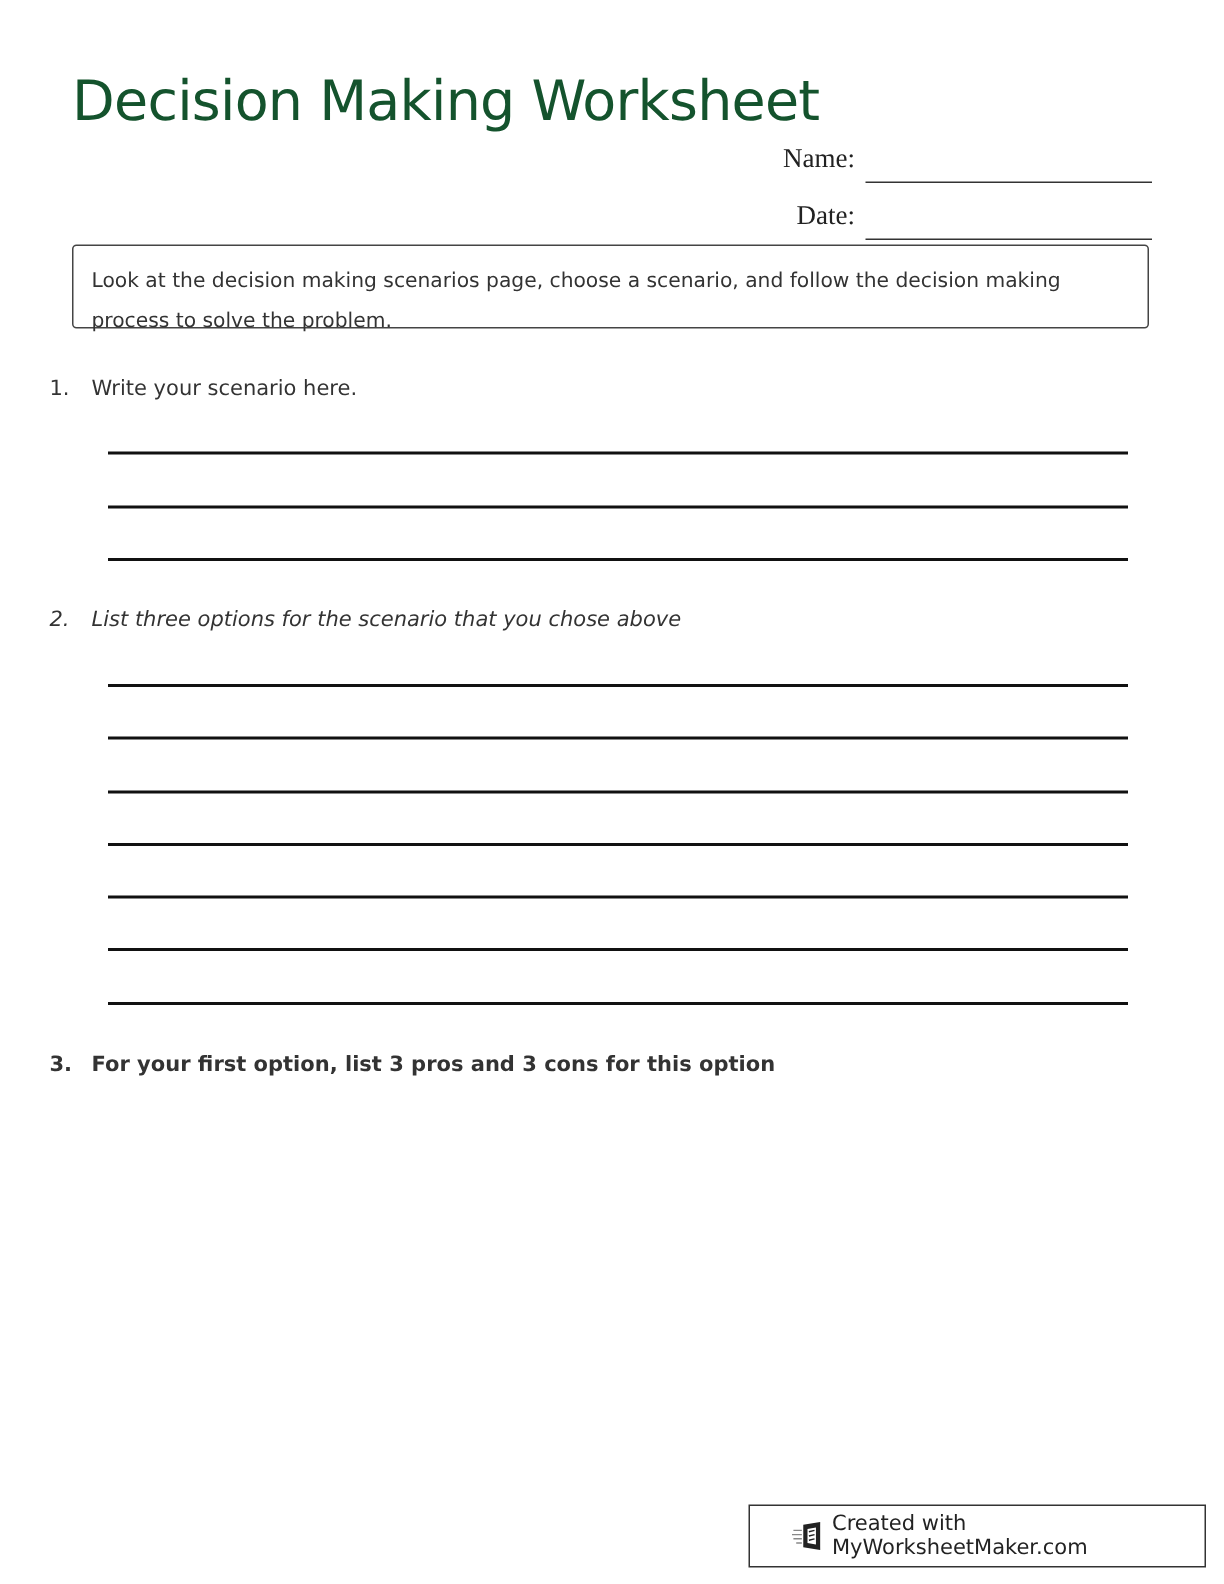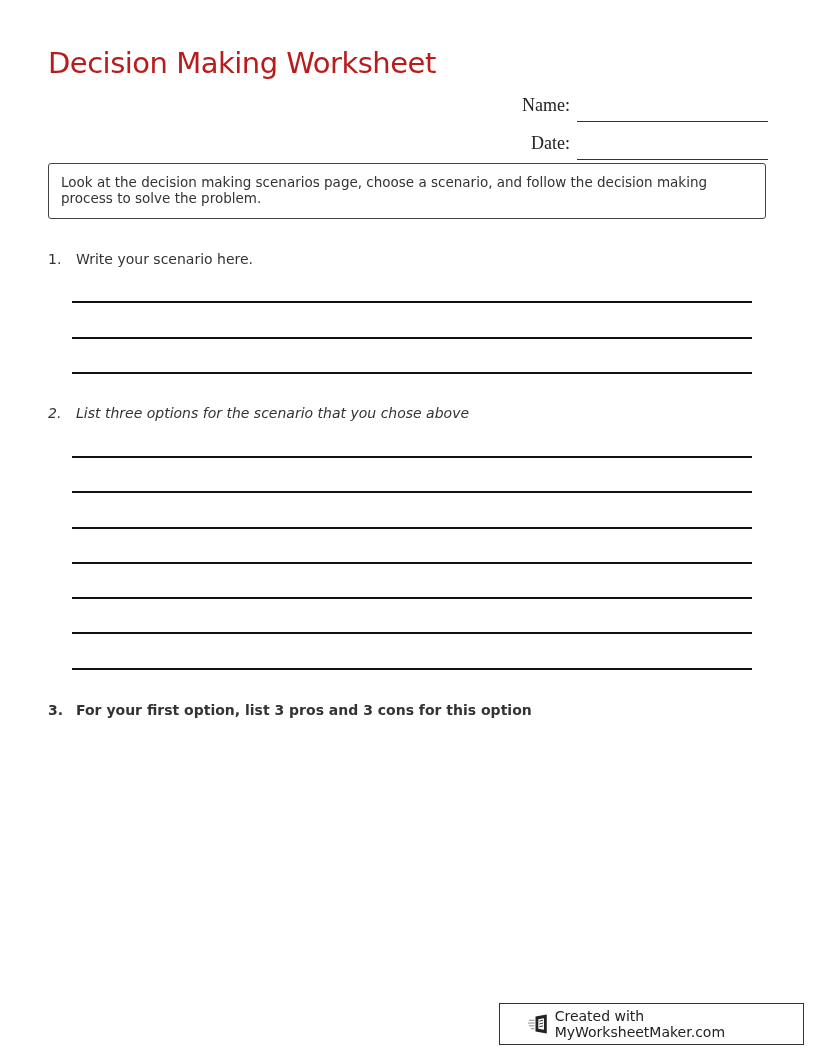--- a/index.html
+++ b/index.html
@@ -1,27 +1,27 @@
 <!DOCTYPE html>
 <html><head>
   <meta charset="utf-8">
   <style>
     html, body { margin: 0; padding: 0; background: #ffffff; }
     body { width: 816px; height: 1056px; position: relative; overflow: hidden;
            font-family: "DejaVu Sans", sans-serif; color: #222; }
-    .title { position: absolute; left: 48px; top: 46px; font-size: 29px; font-weight: normal;
-             letter-spacing: -0.5px; color: #b91c1c; margin: 0; font-family: "DejaVu Sans", sans-serif; }
+    .title { position: absolute; left: 48px; top: 46px; font-size: 37px; font-weight: normal;
+             letter-spacing: -0.5px; color: #14532d; margin: 0; font-family: "DejaVu Sans", sans-serif; }
     .field { position: absolute; left: 500px; width: 268px; height: 30px; margin-top: 44px; }
     .field-label { position: absolute; right: 198px; bottom: 6px; font-family: "Liberation Serif", serif;
                    font-size: 18px; color: #222; white-space: nowrap; }
     .field-line { position: absolute; left: 77px; right: 0; bottom: 0; border-bottom: 1.5px solid #333; height: 0; }
     .instructions { position: absolute; left: 48px; top: 163px; width: 718px; height: 56px;
                     box-sizing: border-box; border: 1px solid #444; border-radius: 3px;
-                    padding: 10px 12px; font-size: 13.5px; line-height: 16px; color: #333; }
-    .question { position: absolute; left: 48px; font-size: 14px; color: #333; white-space: nowrap; }
+                    padding: 10px 12px; font-size: 13.5px; line-height: 27px; color: #333; }
+    .question { position: absolute; left: 33px; font-size: 14px; color: #333; white-space: nowrap; }
     .q-num { display: inline-block; width: 28px; }
     .write-line { position: absolute; left: 72px; width: 680px; height: 2px; background: #111; }
     .footer { position: absolute; left: 499px; top: 1003px; width: 305px; height: 42px;
               box-sizing: border-box; border: 1px solid #333; display: flex; align-items: center;
               padding-left: 28px; font-size: 14px; color: #222; }
     .footer svg { margin-right: 6px; }
   </style>
 </head>
 <body>
 

